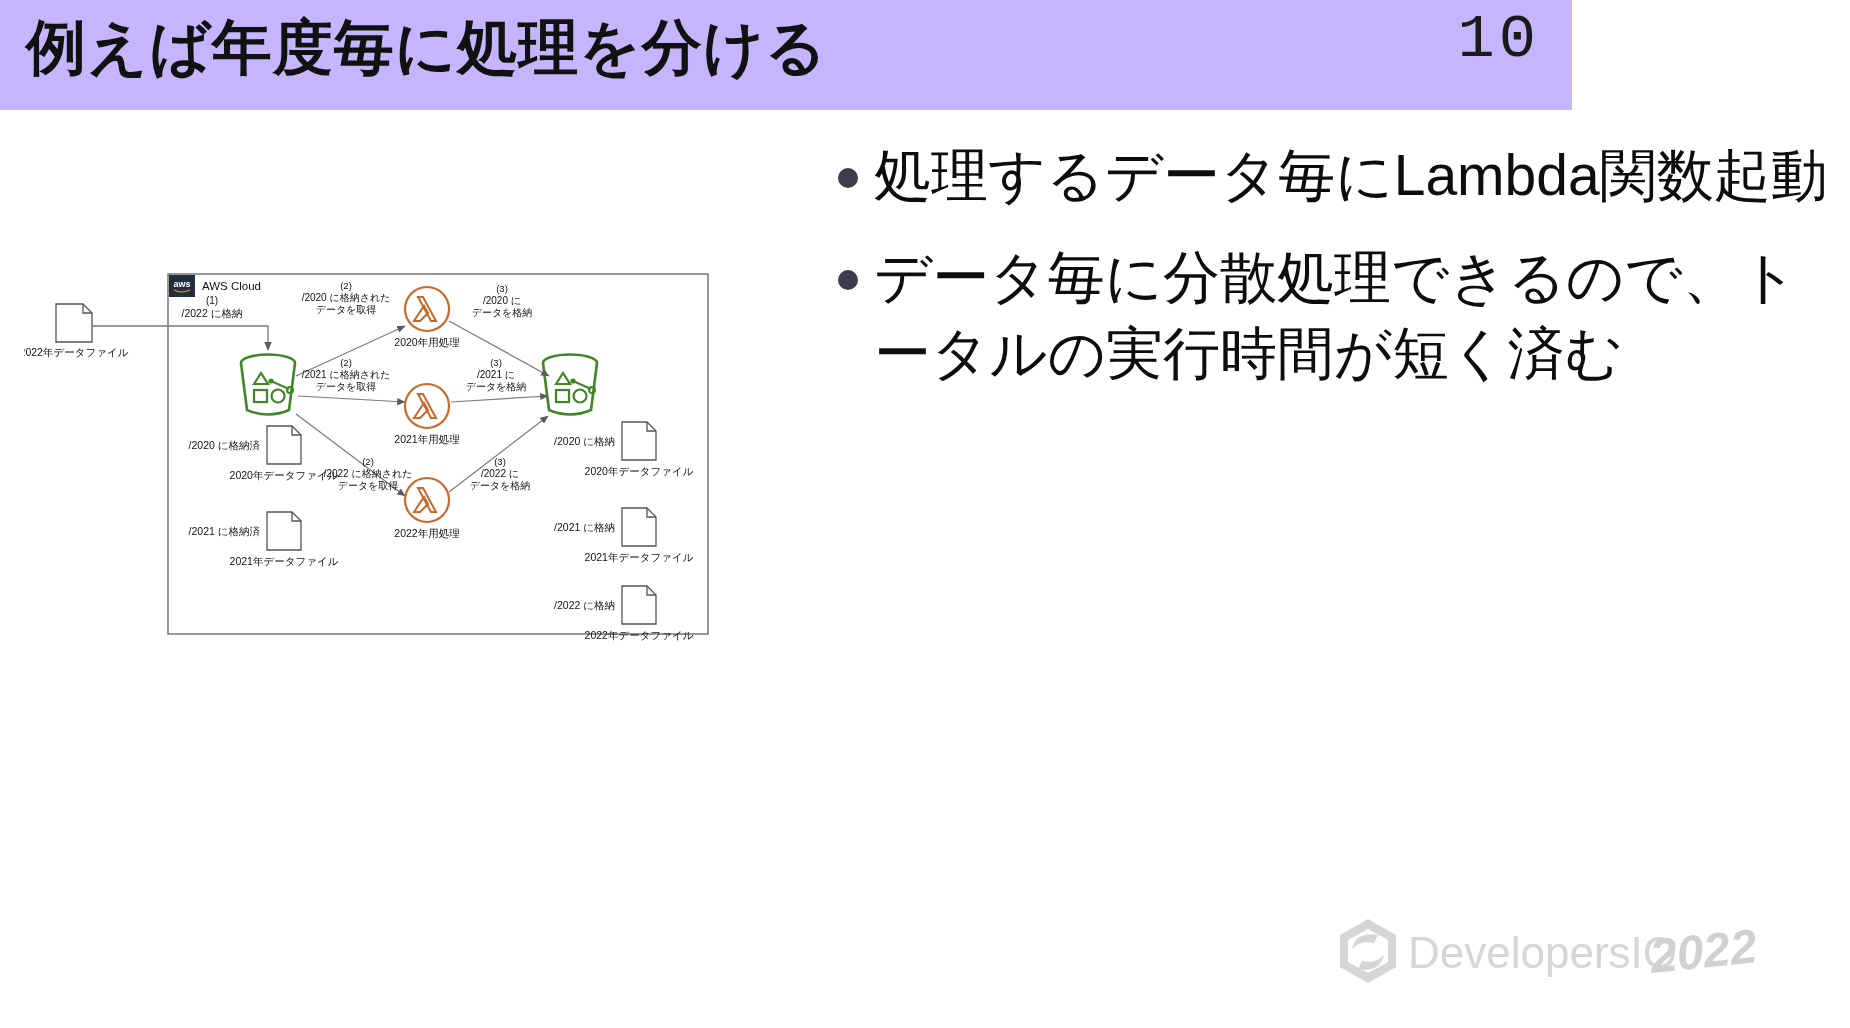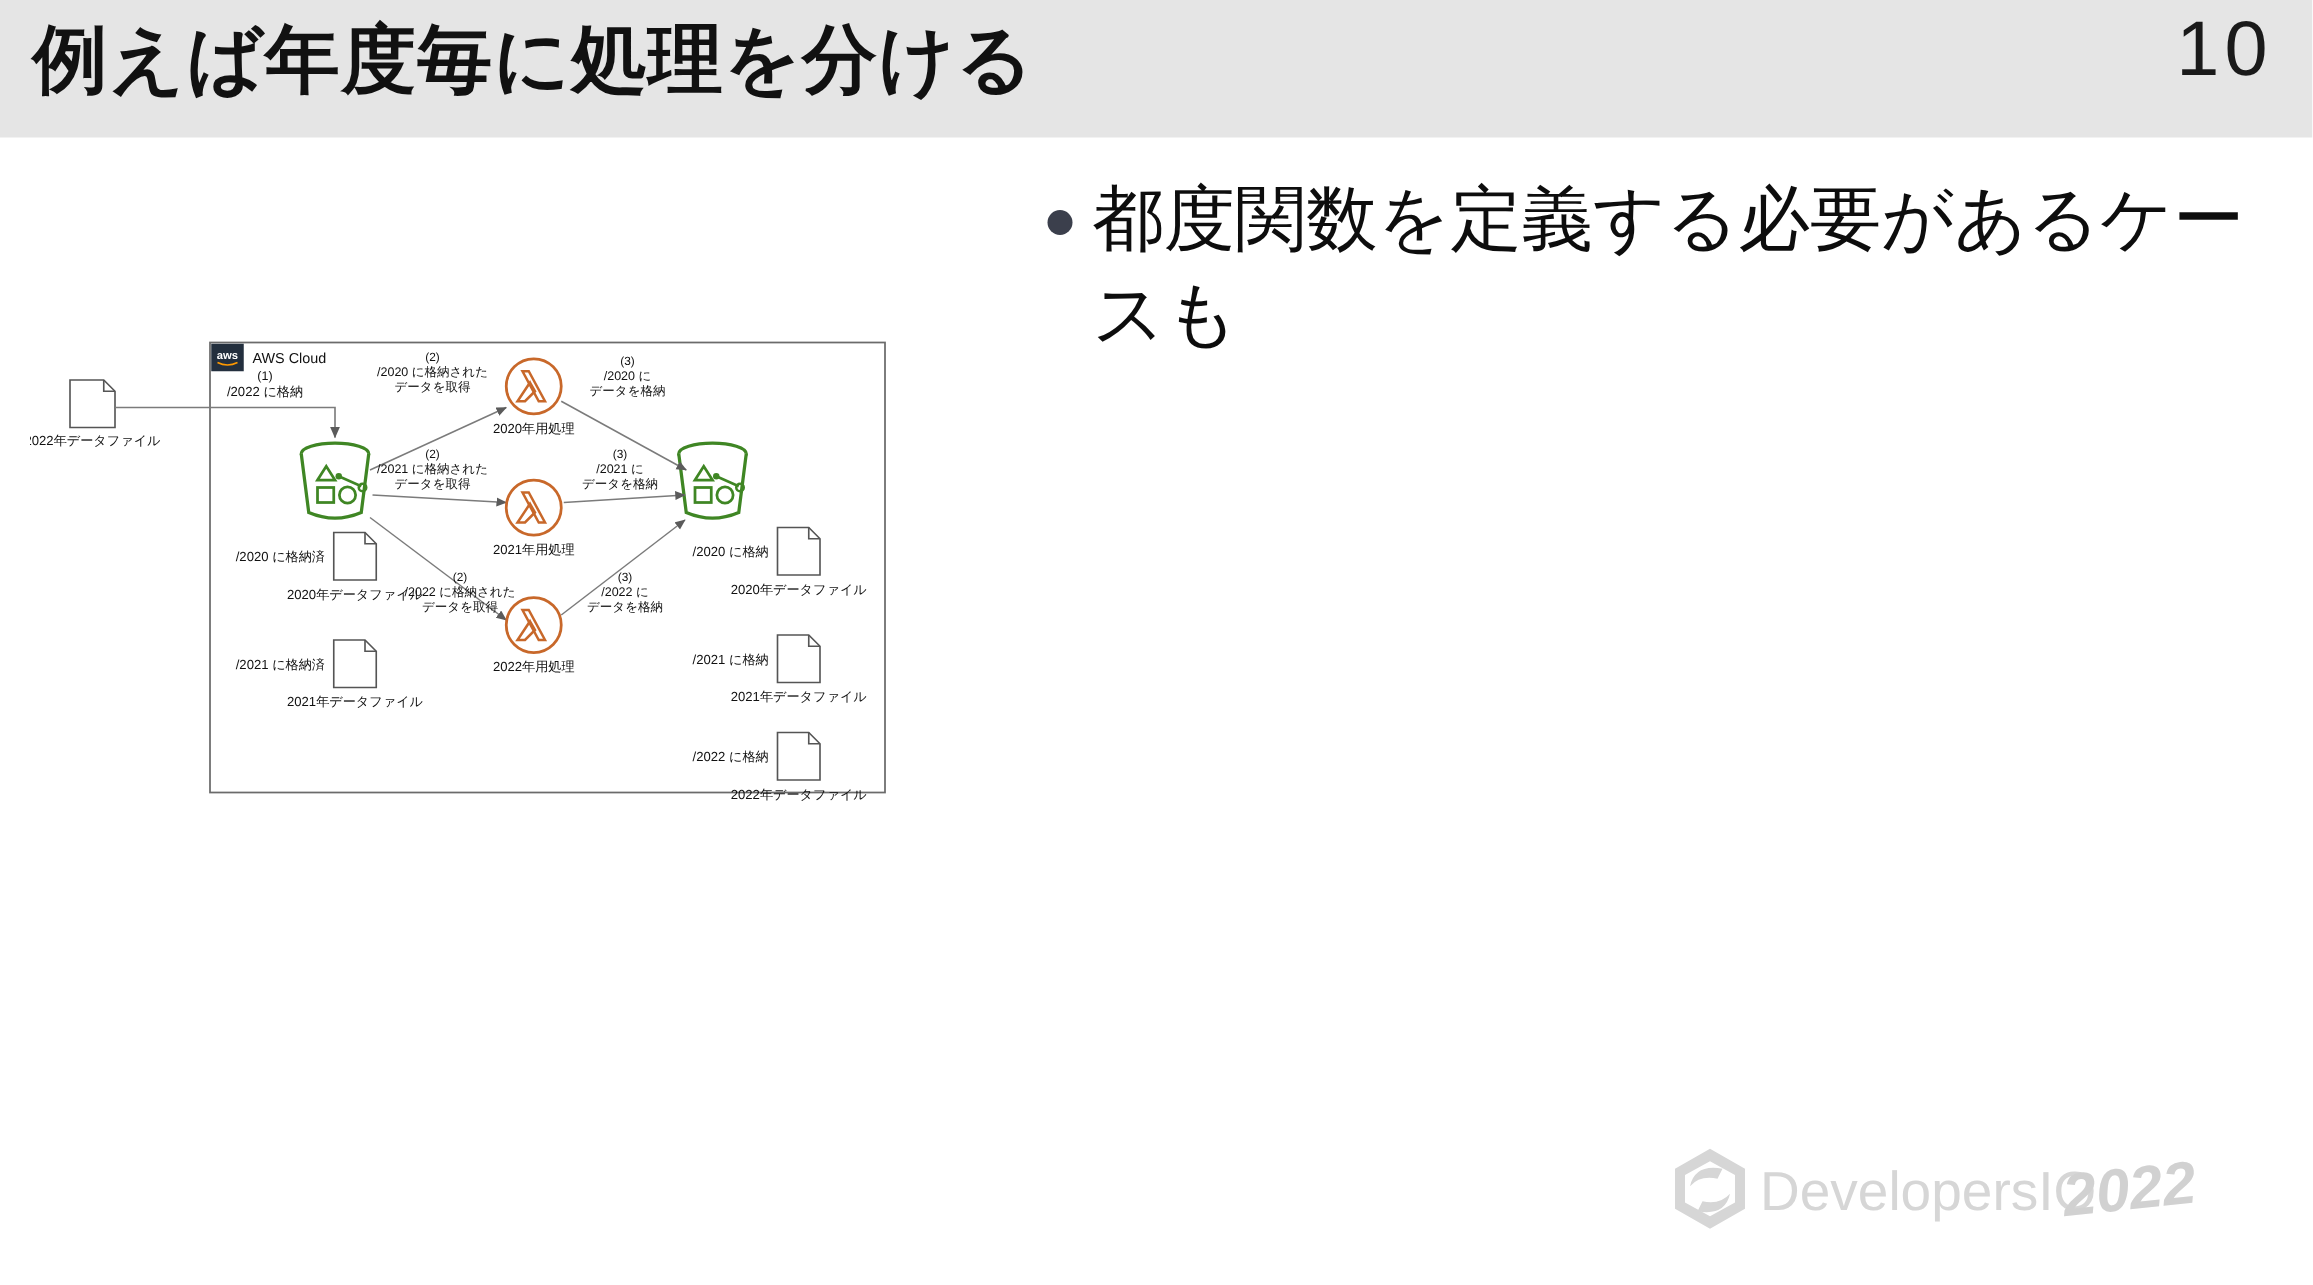--- a/index.html
+++ b/index.html
@@ -12,24 +12,25 @@
     background: #ffffff;
     font-family: "Liberation Sans", "DejaVu Sans", sans-serif;
     overflow: hidden;
     position: relative;
   }
 
   
   #slide-header {
     position: absolute;
     left: 0; top: 0;
-    width: 1850px;
+    width: 1572px;
     height: 110px;
-    background: #e5e5e5;
+    background: #c4b5fd;
     box-sizing: border-box;
+    font-family: Liberation Mono, monospace;
   }
   #slide-title {
     position: absolute;
     left: 26px;
     top: 8px;
     font-size: 60px;
     font-weight: bold;
     color: #111111;
     letter-spacing: 1px;
     white-space: nowrap;
@@ -246,21 +247,25 @@
         <path d="M623,472 L623,481 L632,481" fill="none" stroke="#555" stroke-width="1.3"></path>
       </g>
       <text x="591" y="495" font-size="10.5" fill="#111" text-anchor="end" font-family="'Liberation Sans',sans-serif">/2022 に格納</text>
       <text x="615" y="525" font-size="10.5" fill="#111" text-anchor="middle" font-family="'Liberation Sans',sans-serif">2022年データファイル</text>
     </svg>
   </div>
 
   <div id="bullets-panel">
     <div class="bullet-item">
       <span class="bullet-marker"></span>
-      <span class="bullet-text">都度関数を定義する必要があるケースも</span>
+      <span class="bullet-text">処理するデータ毎にLambda関数起動</span>
+    </div>
+    <div class="bullet-item">
+      <span class="bullet-marker"></span>
+      <span class="bullet-text">データ毎に分散処理できるので、トータルの実行時間が短く済む</span>
     </div>
   </div>
 </div>
 
 <div id="footer-logo">
   <svg width="500" height="92" viewBox="0 0 500 92" xmlns="http://www.w3.org/2000/svg">
 
     <g fill="#d6d6d6">
       <path d="M42,8 L70,24 L70,56 L42,72 L14,56 L14,24 Z
                M42,18 L22,29 L22,51 L42,62 L62,51 L62,29 Z"></path>

